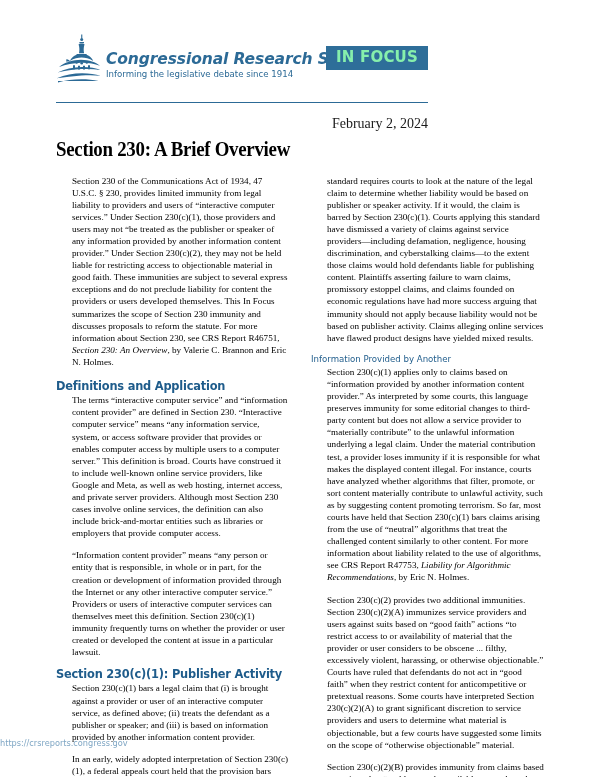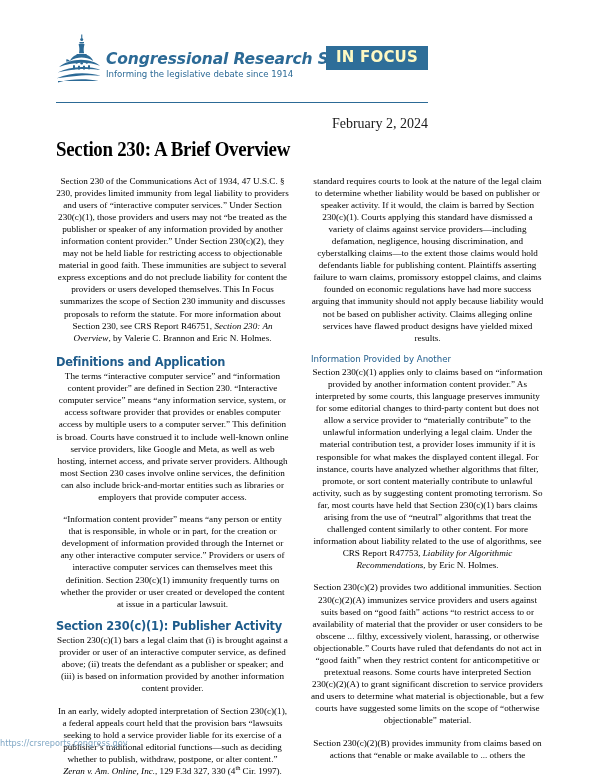--- a/index.html
+++ b/index.html
@@ -65,21 +65,21 @@
     color: #2c6a96;
     line-height: 1.3;
     margin-top: 2px;
     white-space: nowrap;
   }
   .infocus-badge {
     position: absolute;
     right: 0;
     top: 12px;
     background: #2e6e99;
-    color: #fef9c3;
+    color: #86efac;
     font-family: "DejaVu Sans", sans-serif;
     font-weight: bold;
     font-size: 15px;
     letter-spacing: 0.2px;
     padding: 4px 10px 5px 10px;
     line-height: 1;
   }
   .rule {
     border: 0;
     border-top: 1.6px solid #2c6a96;
@@ -116,22 +116,22 @@
   }
   .col {
     width: 233px;
     flex: 0 0 233px;
   }
 
   p.body {
     font-family: "Liberation Serif", serif;
     font-size: 9.15px;
     line-height: 12.1px;
-    margin: 0 0 10px 0;
-    text-align: center;
+    margin: 0 0 10px 16px;
+    text-align: left;
     color: #000;
   }
   p.body.tight { margin-bottom: 0; }
 
   h2.sec {
     font-family: "DejaVu Sans", sans-serif;
     font-weight: bold;
     font-size: 11.4px;
     color: #1f5c8b;
     margin: 10px 0 1px 0;

